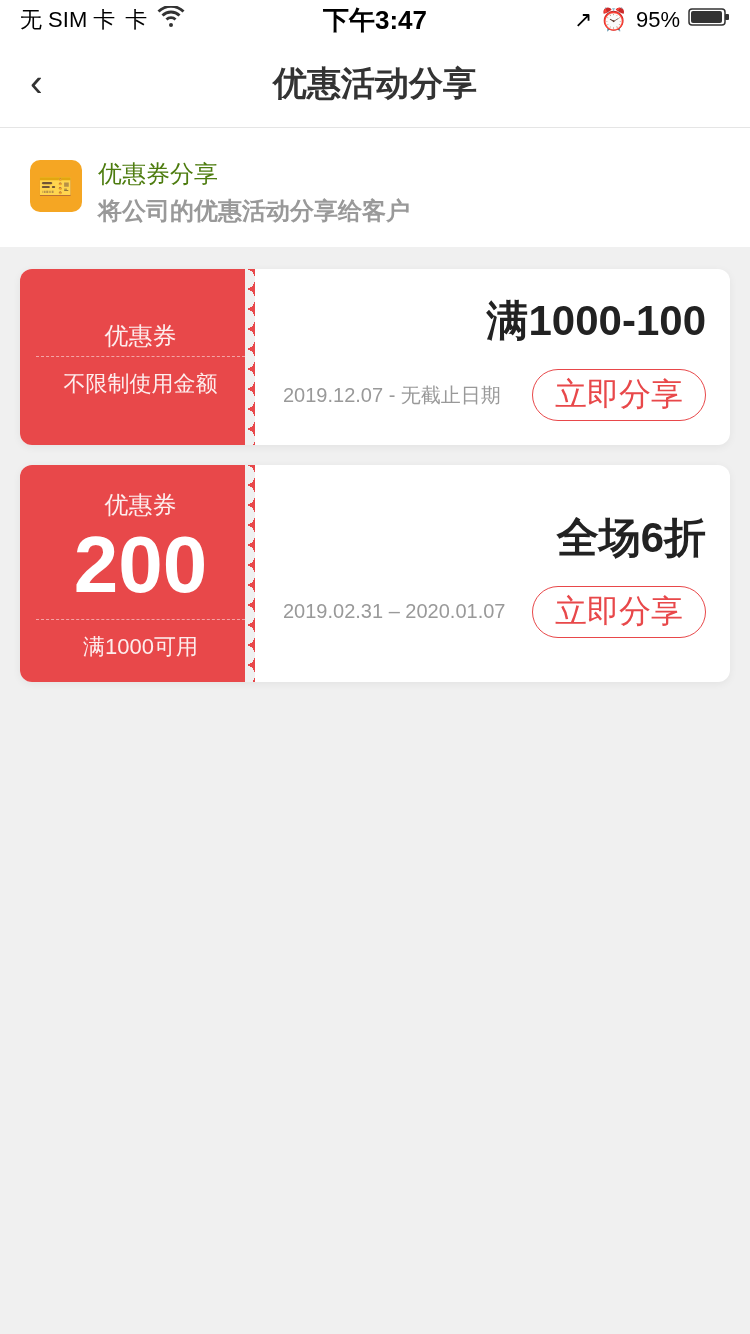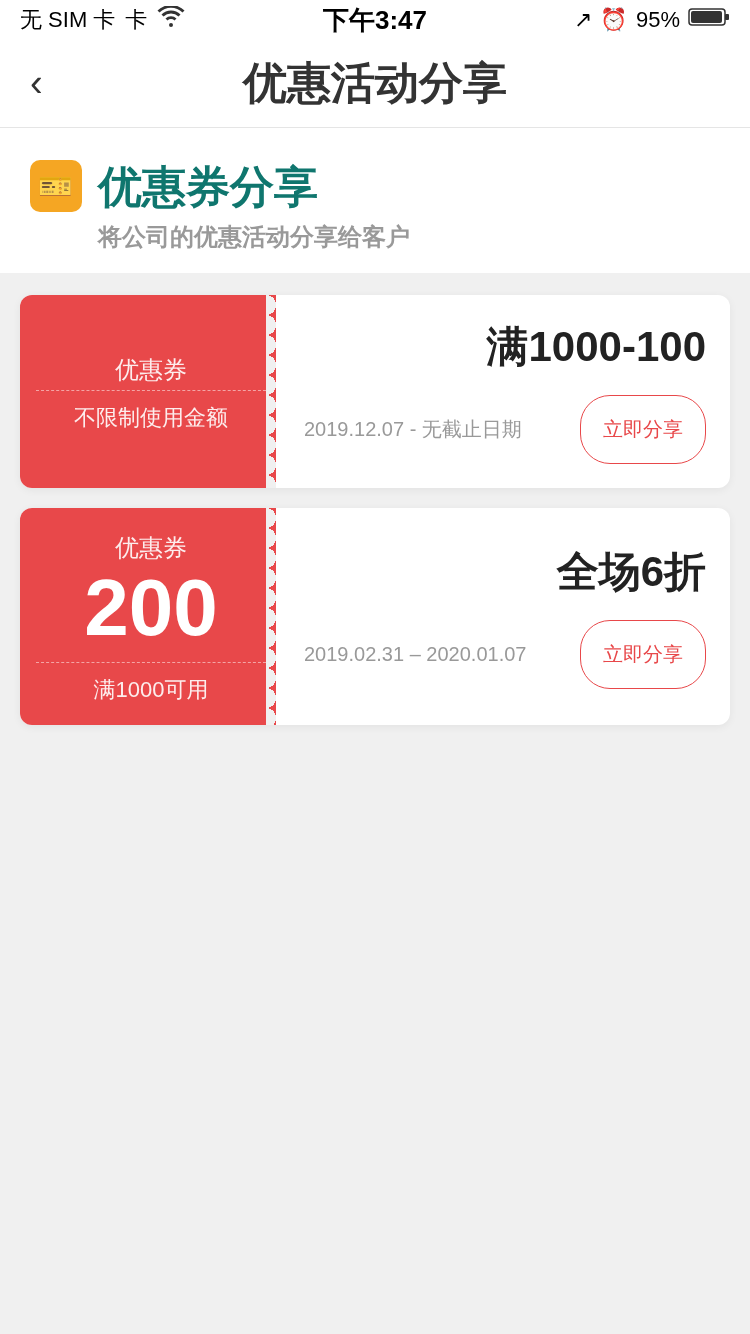--- a/index.html
+++ b/index.html
@@ -58,21 +58,21 @@
       border-bottom: 1px solid #e5e5e5;
     }
     .nav-back {
       position: absolute;
       left: 30px;
       font-size: 38px;
       color: #333;
       cursor: pointer;
     }
     .nav-title {
-      font-size: 44px;
+      font-size: 34px;
       font-weight: 600;
       color: #333;
     }
 
     
     .section-header {
       background: #fff;
       padding: 30px 30px 20px 30px;
       display: flex;
       align-items: flex-start;
@@ -86,23 +86,23 @@
       border-radius: 10px;
       display: flex;
       align-items: center;
       justify-content: center;
       font-size: 28px;
       flex-shrink: 0;
       margin-top: 2px;
     }
     .section-text-block {}
     .section-title {
-      font-size: 44px;
-      font-weight: 700;
-      color: #0f766e;
+      font-size: 24px;
+      font-weight: 400;
+      color: #4d7c0f;
       line-height: 1.3;
     }
     .section-subtitle {
       font-size: 24px;
       color: #999;
       margin-top: 6px;
       font-weight: bold;
     }
 
     
@@ -117,21 +117,21 @@
     
     .coupon-card {
       background: #fff;
       border-radius: 12px;
       overflow: hidden;
       display: flex;
       align-items: stretch;
       box-shadow: 0 2px 8px rgba(0,0,0,0.06);
     }
     .coupon-left-wrap {
-      width: 256px;
+      width: 235px;
       flex-shrink: 0;
       background: #e8484a;
       position: relative;
       display: flex;
       flex-direction: column;
       align-items: center;
       justify-content: center;
       padding: 24px 10px 20px 16px;
     }
     
@@ -193,22 +193,22 @@
     .coupon-date {
       font-size: 20px;
       color: #999;
       flex: 1;
     }
     .share-btn {
       border: 1.5px solid #e8484a;
       color: #e8484a;
       background: #fff;
       border-radius: 30px;
-      padding: 20px 22px;
-      font-size: 20px;
+      padding: 3px 22px;
+      font-size: 32px;
       cursor: pointer;
       white-space: nowrap;
       flex-shrink: 0;
     }
   </style>
 </head>
 <body>
 
 <div class="status-bar">
   <div class="status-left">

